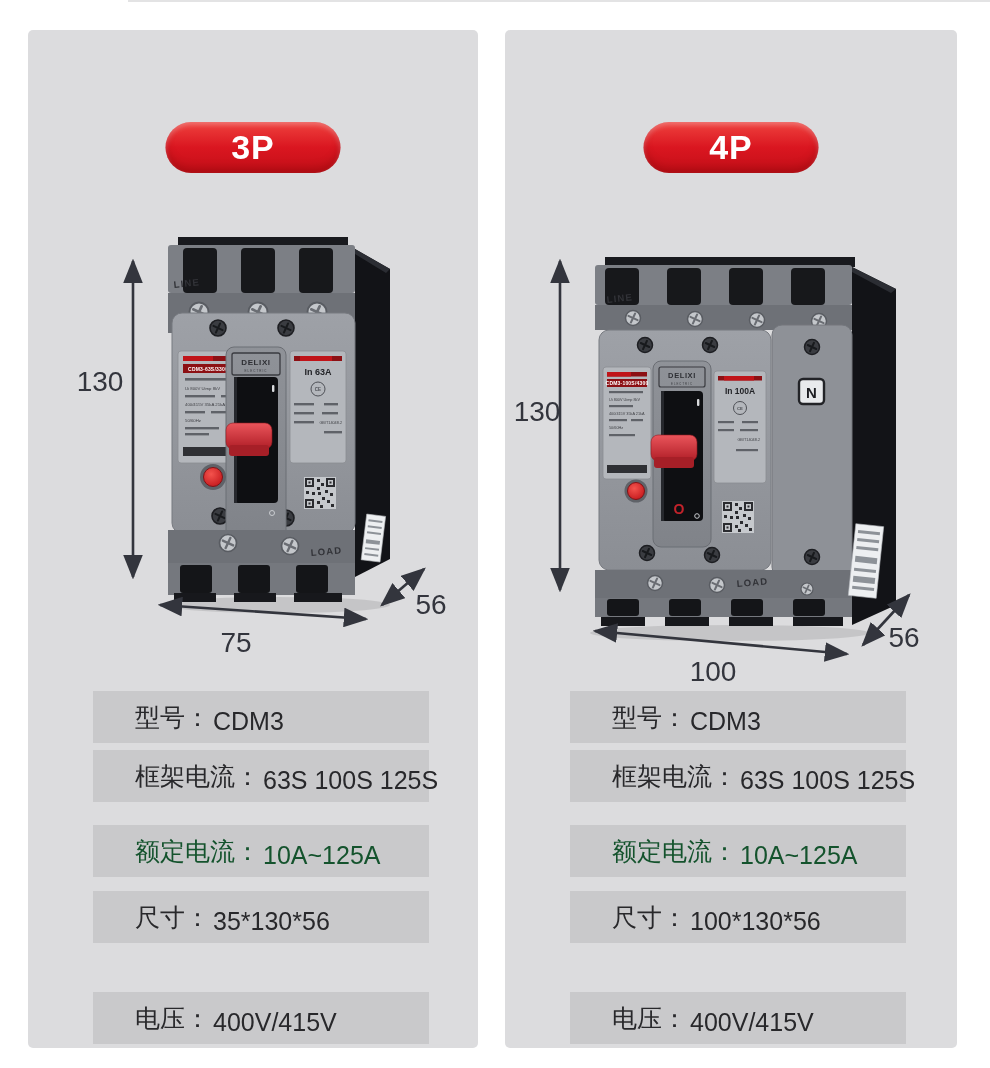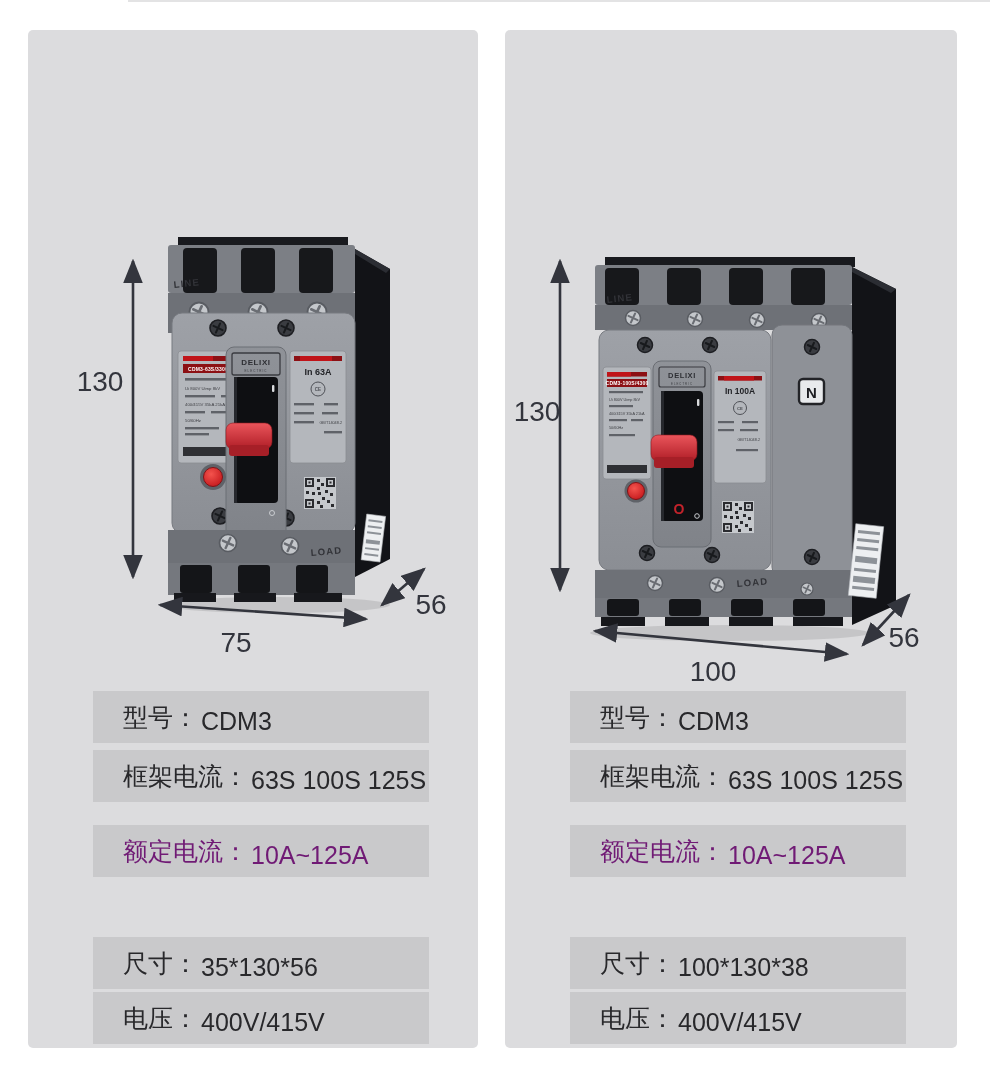--- a/index.html
+++ b/index.html
@@ -17,26 +17,26 @@
     position:absolute;top:92px;left:50%;transform:translateX(-50%);
     width:175px;height:51px;border-radius:26px;
     background:linear-gradient(180deg,#ef423e 0%,#da1620 50%,#c40f18 100%);
     box-shadow:inset 0 3px 5px rgba(255,255,255,.28), inset 0 -5px 9px rgba(110,0,0,.30);
     color:#ffffff;font-size:34px;font-weight:700;letter-spacing:1px;
     text-align:center;line-height:50px;
   }
   svg.product{position:absolute;left:0;top:195px;display:block;}
   .spec-row{
     position:absolute;left:65px;width:336px;height:52px;background:#c9c9cb;
-    display:flex;align-items:center;padding-left:30px;box-sizing:border-box;
+    display:flex;align-items:center;padding-left:42px;box-sizing:border-box;
     font-size:25px;color:#28282b;white-space:nowrap;
   }
   .spec-row .v{margin-left:3px;margin-top:8px;}
-  .spec-row.red{color:#701a75;text-align:right;}
-  .r1{top:661px}.r2{top:720px}.r3{top:795px}.r4{top:907px}.r5{top:962px}
+  .spec-row.red{color:#14532d;text-align:right;}
+  .r1{top:661px}.r2{top:720px}.r3{top:795px}.r4{top:861px}.r5{top:962px}
 
   
   svg text{font-family:"Liberation Sans","DejaVu Sans",sans-serif;}
   .dimtxt{font-size:28px;fill:#33353d;font-weight:500;}
   .dim{stroke:#33353d;stroke-width:2.6;fill:none;}
   .emboss{fill:#323338;font-weight:700;letter-spacing:1.2px;font-size:9.5px;}
   .lbl-title{font-size:5px;fill:#ffffff;font-weight:700;letter-spacing:.2px;}
   .micro{font-size:4.3px;fill:#3e3f44;}
   .micro-sm{font-size:3.8px;fill:#3e3f44;}
   .rating{font-weight:700;fill:#222327;}
@@ -111,20 +111,21 @@
           <rect x="27" y="27" width="3" height="3"></rect>
         <rect x="16" y="28" width="3" height="3"></rect>
       </g>
     </g>
   </defs>
 </svg>
 
 <div class="top-line"></div>
 
 <section class="card left">
+  <div class="badge">3P</div>
 
   <svg class="product" width="450" height="450" viewBox="0 0 450 450">
 
     <ellipse cx="250" cy="380" rx="112" ry="8" fill="rgba(0,0,0,0.10)"></ellipse>
 
     <g>
 
       <polygon points="327,24 362,44 362,334 327,352" fill="#121317"></polygon>
       <polygon points="327,24 362,44 358,48 327,29" fill="#2b2d33"></polygon>
 
@@ -265,20 +266,21 @@
     <span class="k">尺寸：</span>
       <span class="v">35*130*56</span>
   </div>
   <div class="spec-row r5">
     <span class="k">电压：</span>
       <span class="v">400V/415V</span>
   </div>
 </section>
 
 <section class="card right">
+  <div class="badge">4P</div>
 
   <svg class="product" width="455" height="462" viewBox="0 0 455 462">
 
     <ellipse cx="225" cy="408" rx="140" ry="8" fill="rgba(0,0,0,0.10)"></ellipse>
 
     <g>
 
       <polygon points="347,42 391,64 391,380 347,400" fill="#121317"></polygon>
       <polygon points="347,42 391,64 386,68 347,47" fill="#2b2d33"></polygon>
       <rect x="100" y="32" width="250" height="10" fill="#191a1e"></rect>
@@ -421,19 +423,19 @@
   <div class="spec-row r2">
     <span class="k">框架电流：</span>
       <span class="v">63S 100S 125S</span>
   </div>
   <div class="spec-row r3 red">
     <span class="k">额定电流：</span>
       <span class="v">10A~125A</span>
   </div>
   <div class="spec-row r4">
     <span class="k">尺寸：</span>
-      <span class="v">100*130*38</span>
+      <span class="v">100*130*56</span>
   </div>
   <div class="spec-row r5">
     <span class="k">电压：</span>
       <span class="v">400V/415V</span>
   </div>
 </section>
 
 </body></html>

